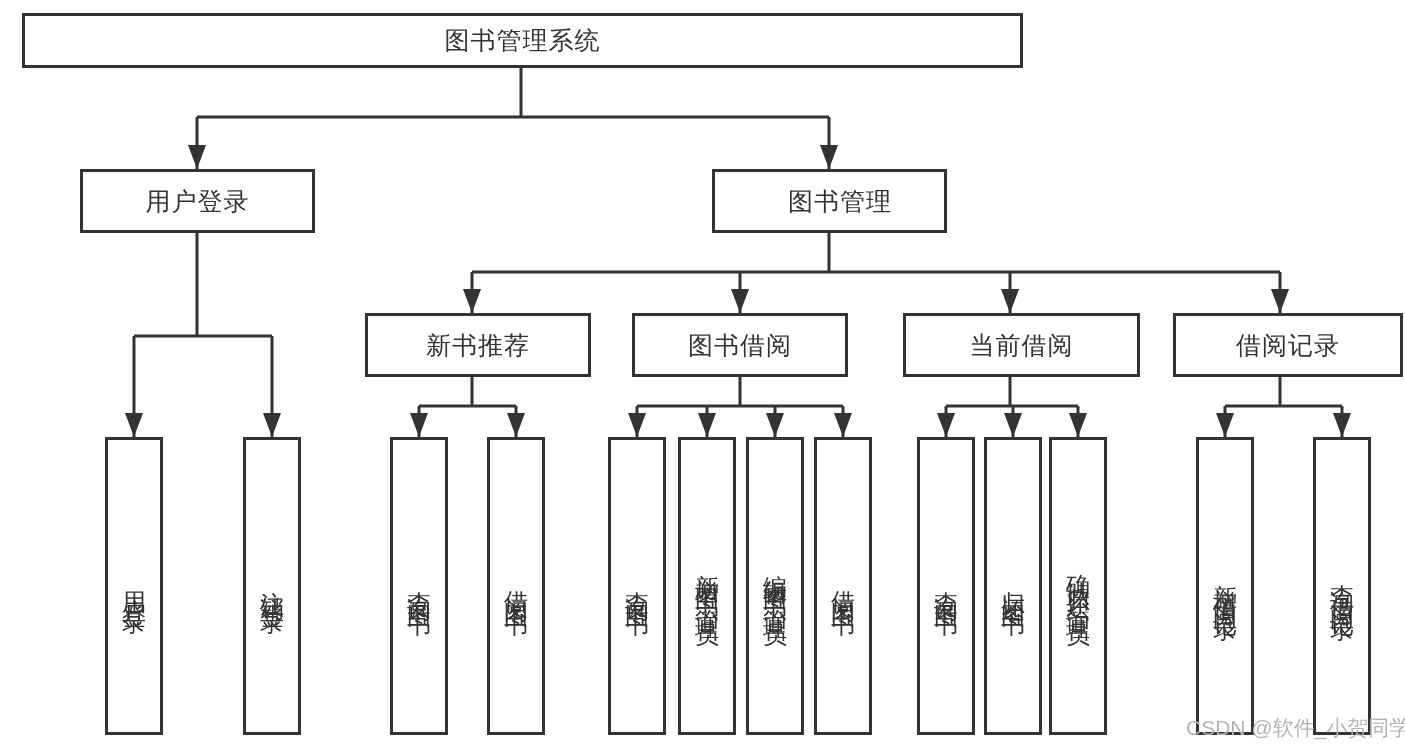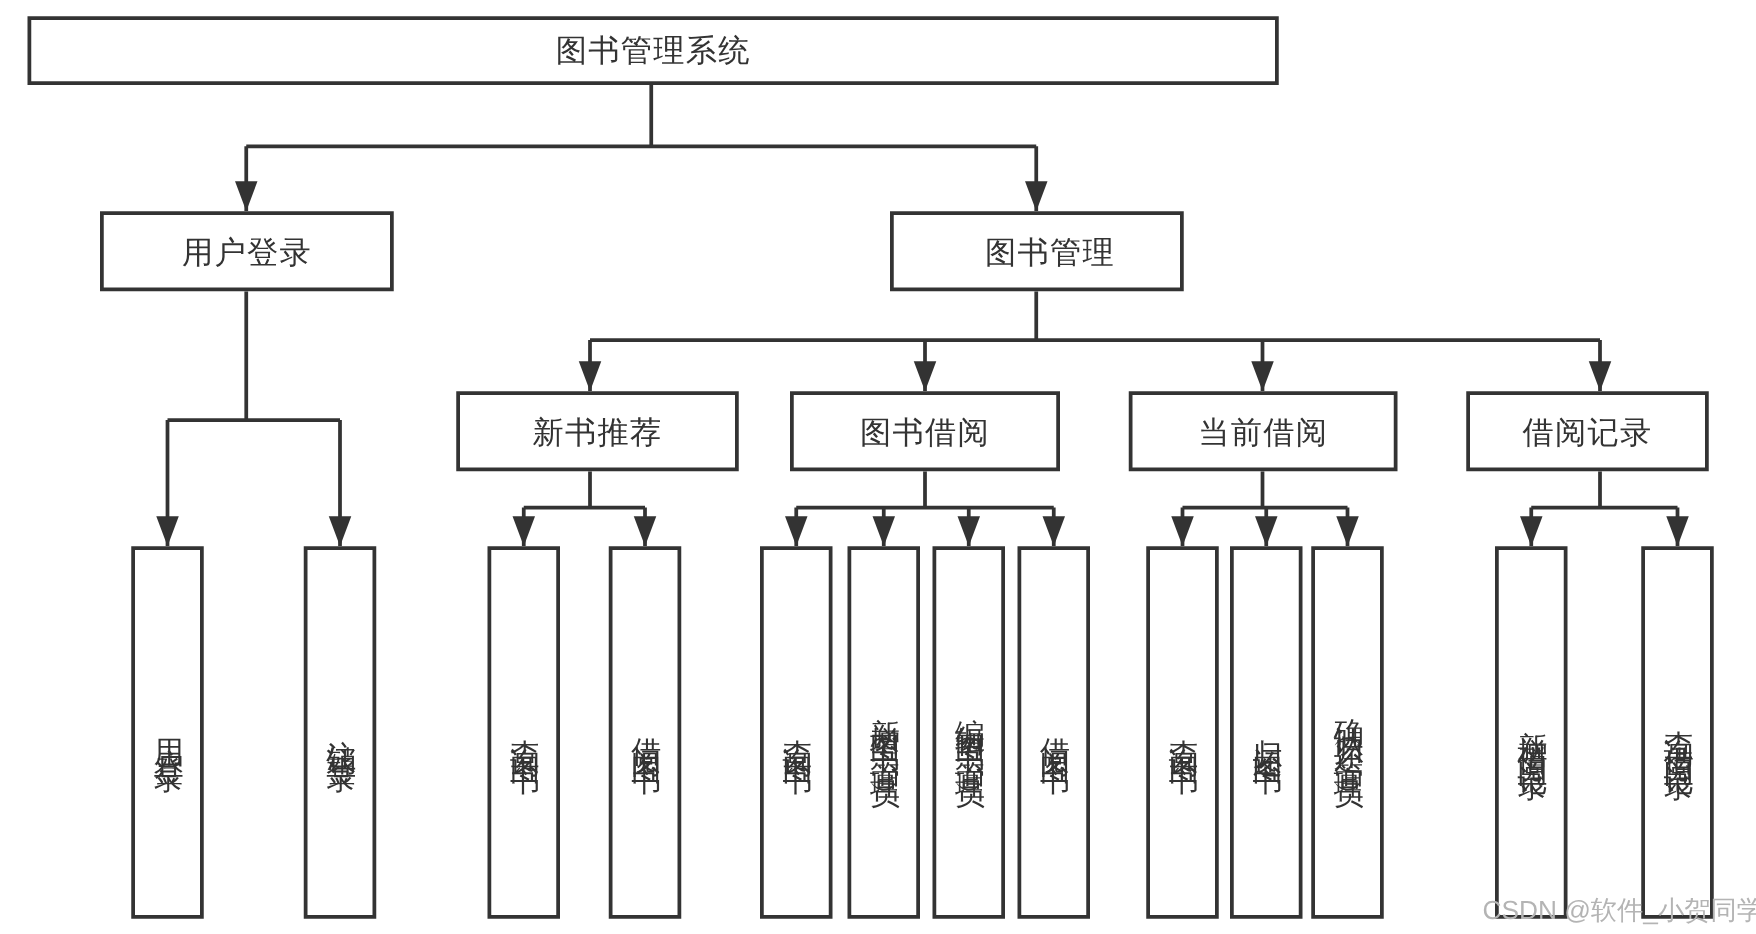--- a/index.html
+++ b/index.html
@@ -140,24 +140,24 @@
   <div class="box" style="left:712px;top:169px;width:235px;height:64px;padding-left:21px;">
     <span class="h-label">图书管理</span>
   </div>
 
   <div class="box" style="left:365px;top:313px;width:226px;height:64px;">
     <span class="h-label">新书推荐</span>
   </div>
   <div class="box" style="left:632px;top:313px;width:216px;height:64px;">
     <span class="h-label">图书借阅</span>
   </div>
-  <div class="box" style="left:903px;top:313px;width:215px;height:64px;">
+  <div class="box" style="left:903px;top:313px;width:237px;height:64px;">
     <span class="h-label">当前借阅</span>
   </div>
-  <div class="box" style="left:1173px;top:313px;width:194px;height:64px;">
+  <div class="box" style="left:1173px;top:313px;width:230px;height:64px;">
     <span class="h-label">借阅记录</span>
   </div>
 
   <div class="box leaf" style="left:105px;">
     <span class="v-label">用户登录</span>
   </div>
   <div class="box leaf" style="left:243px;">
     <span class="v-label">注销登录</span>
   </div>
 

